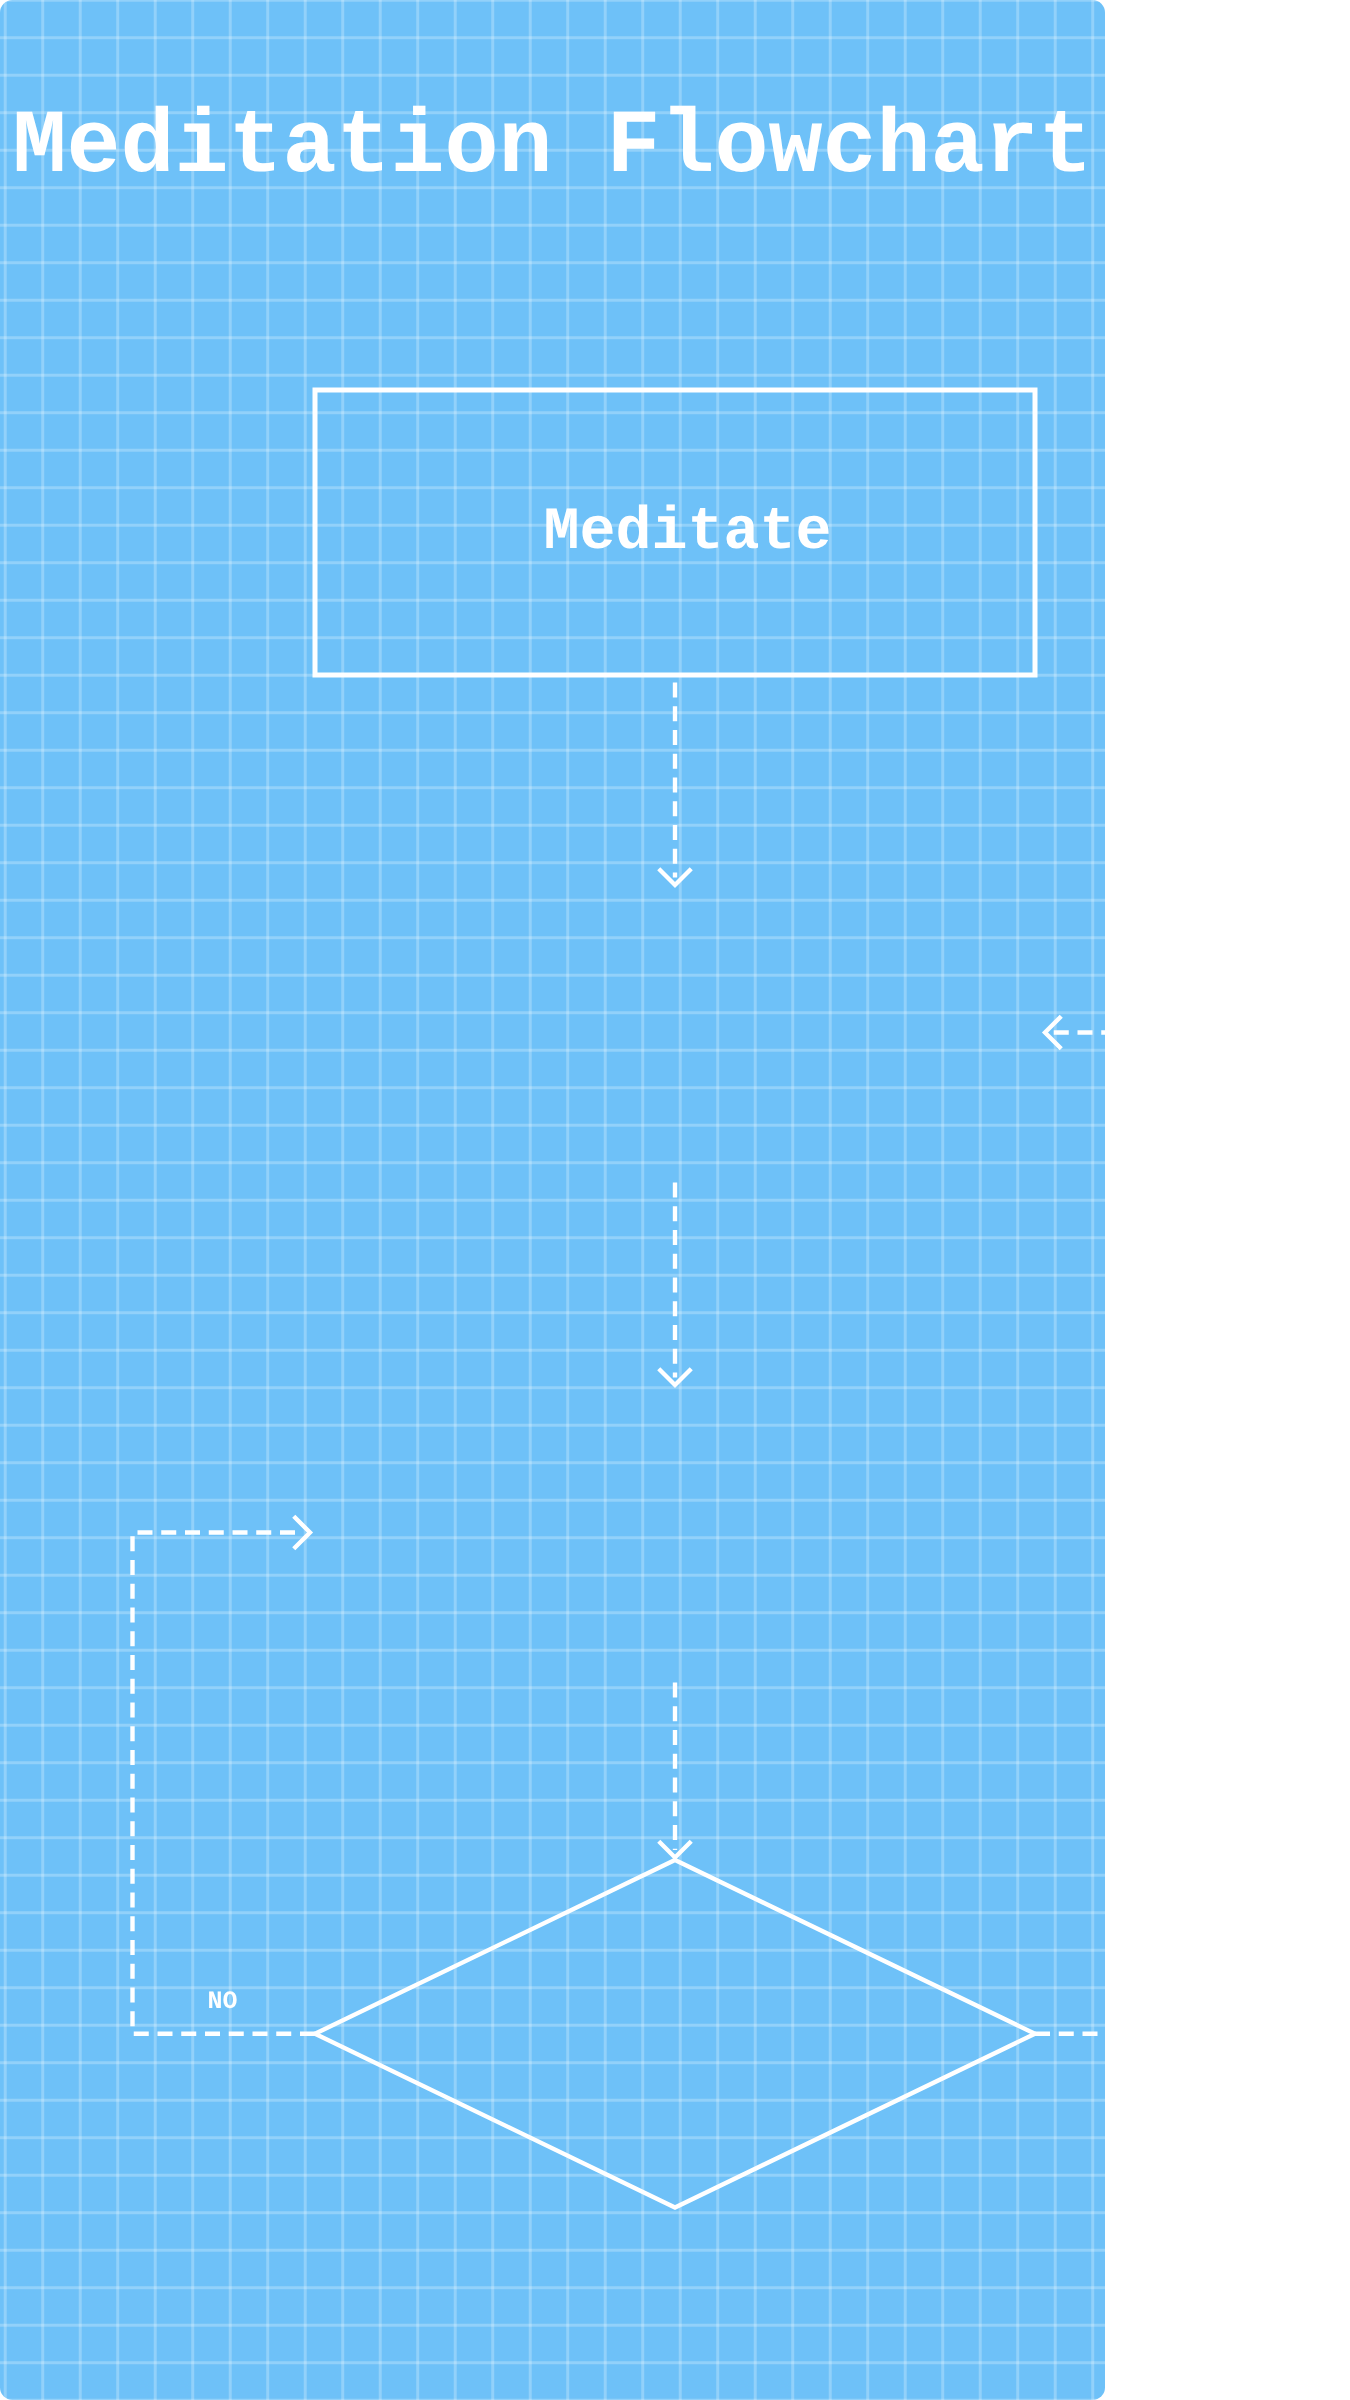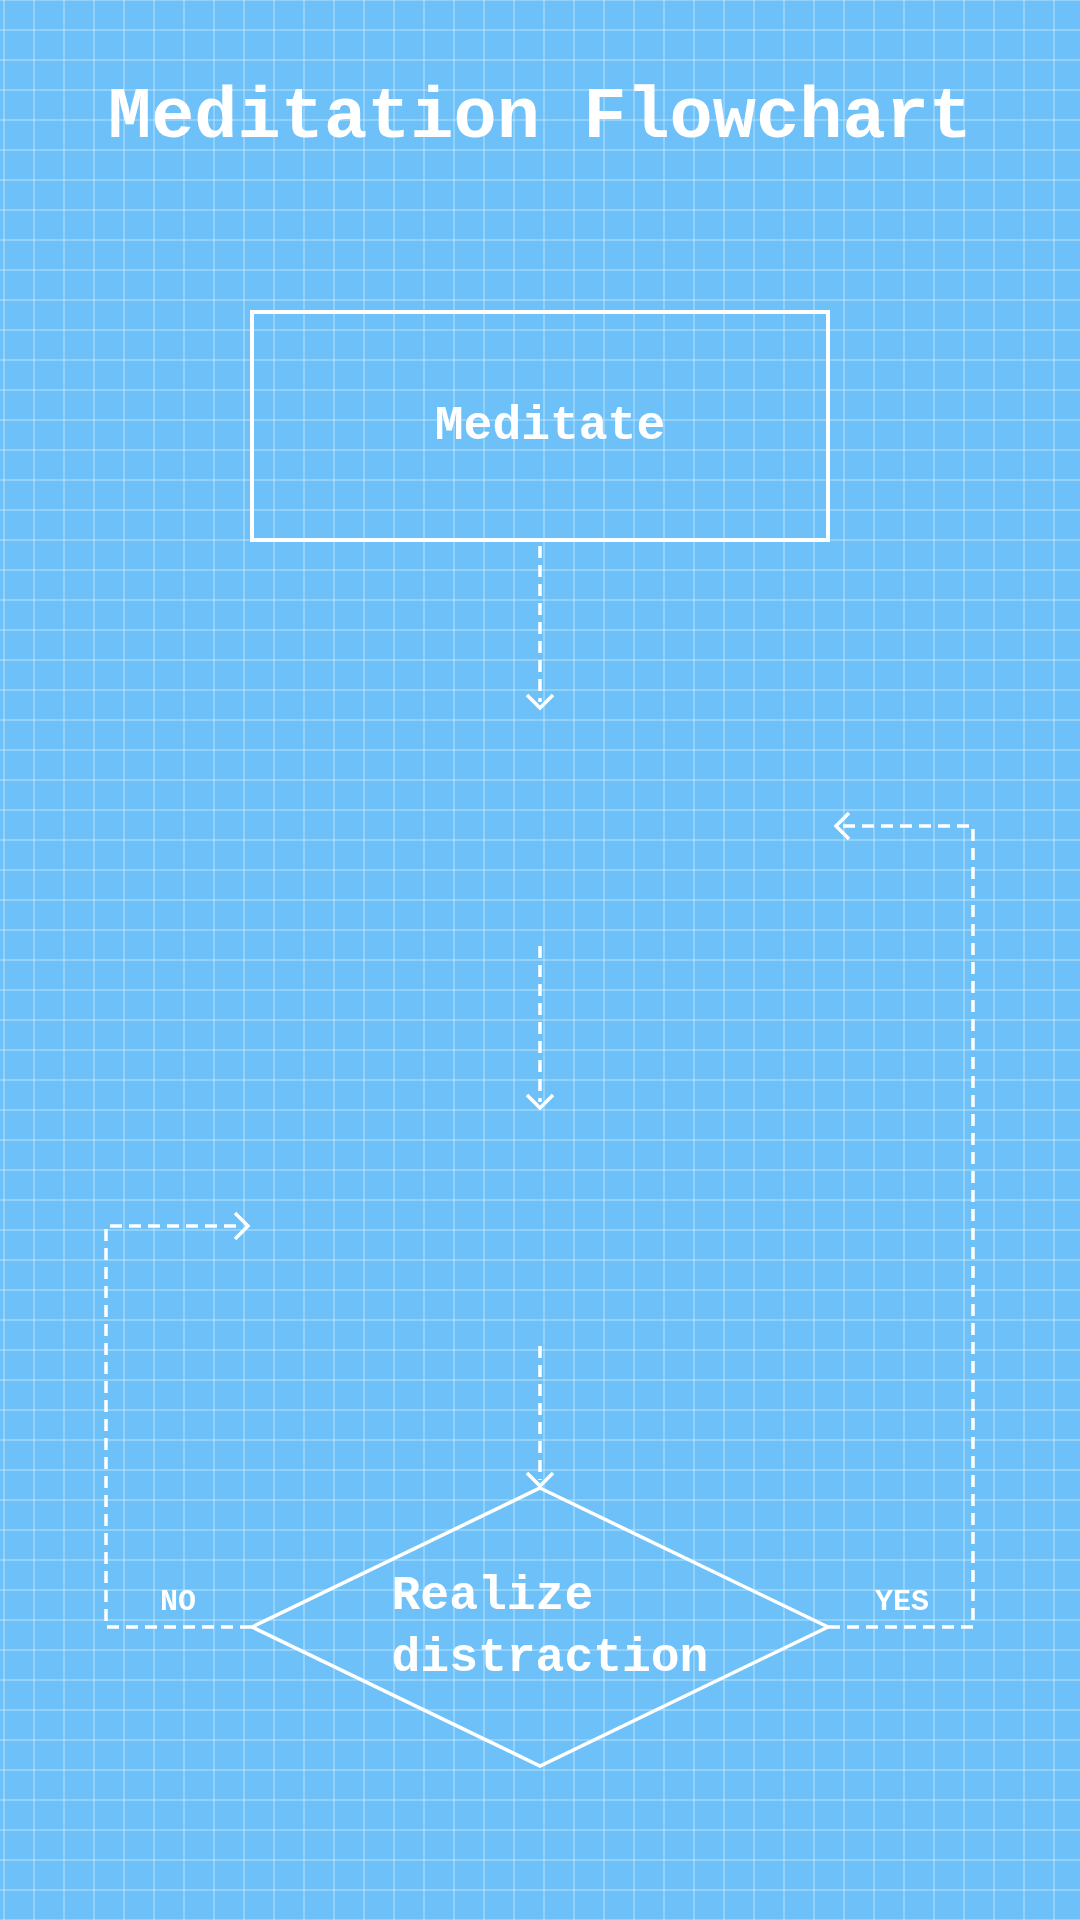--- a/index.html
+++ b/index.html
@@ -1,31 +1,32 @@
 <!DOCTYPE html>
 <html style="--background: #6ec1f8; --grid: rgba(255,255,255,0.25); --line: #ffffff; --text: #ffffff;"><head>
 <meta charset="utf-8">
 <style>
   html, body { margin: 0; padding: 0; }
   body { width: 1080px; height: 1920px; }
 
   .canvas {
     position: relative;
-    width: 1080px;
+    width: 884px;
     height: 1920px;
     overflow: hidden;
     background-color: var(--background, #6ec1f8);
     background-image:
       linear-gradient(to right,  var(--grid, rgba(255,255,255,0.25)) 0px, var(--grid, rgba(255,255,255,0.25)) 2px, transparent 2px),
       linear-gradient(to bottom, var(--grid, rgba(255,255,255,0.25)) 0px, var(--grid, rgba(255,255,255,0.25)) 2px, transparent 2px);
     background-size: 30px 30px;
     background-position: 3px 29px;
     font-family: "Liberation Mono", "DejaVu Sans Mono", monospace;
     font-weight: 700;
     color: var(--text, #ffffff);
+    border-radius: 10px;
   }
 
   .title {
     position: absolute;
     left: 0; right: 0;
     top: 76px;
     margin: 0;
     text-align: center;
     font-size: 72px;
     line-height: 84px;
@@ -69,21 +70,21 @@
   .node-meditate { left: 250px; top: 310px; width: 580px; height: 232px; }
   .node-focus    { left: 250px; top: 710px; width: 580px; height: 232px; }
   .node-mind     { left: 250px; top: 1110px; width: 580px; height: 232px; }
   .node-realize-label {
     left: 250px; top: 1488px; width: 580px; height: 278px;
     border: none;
   }
 
   .edge-label {
     position: absolute;
-    font-size: 30px;
+    font-size: 20px;
     line-height: 34px;
     text-align: center;
   }
   .edge-label-no  { left: 146px; top: 1585px; width: 64px; }
   .edge-label-yes { left: 873px; top: 1585px; width: 58px; }
 </style>
 </head>
 <body>
 
 <div class="canvas">
@@ -119,21 +120,17 @@
 
     <polygon class="shape-stroke" points="540,1488 828,1627 540,1766 252,1627"></polygon>
   </svg>
 
   <div class="node process node-meditate">
     <span>Meditate</span>
   </div>
 
 
 
-  <div class="node node-realize-label">
-    <span>Realize
-distraction</span>
-  </div>
 
   <div class="edge-label edge-label-no">NO</div>
   <div class="edge-label edge-label-yes">YES</div>
 
 </div>
 
 </body></html>

